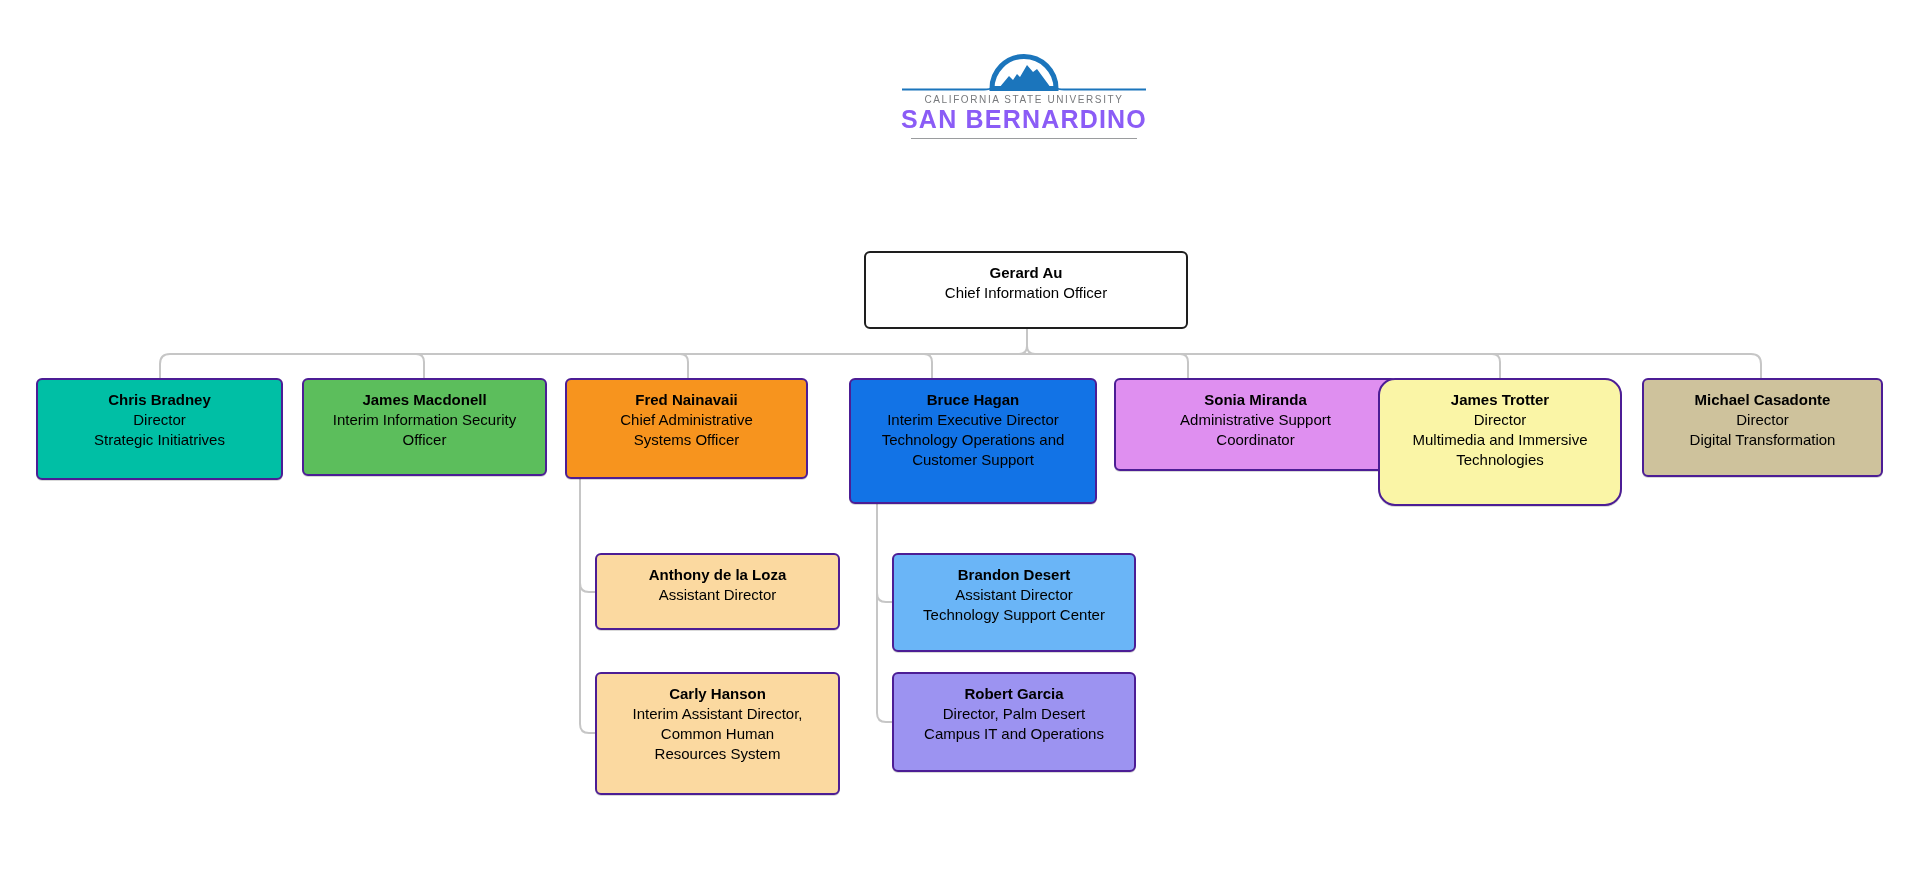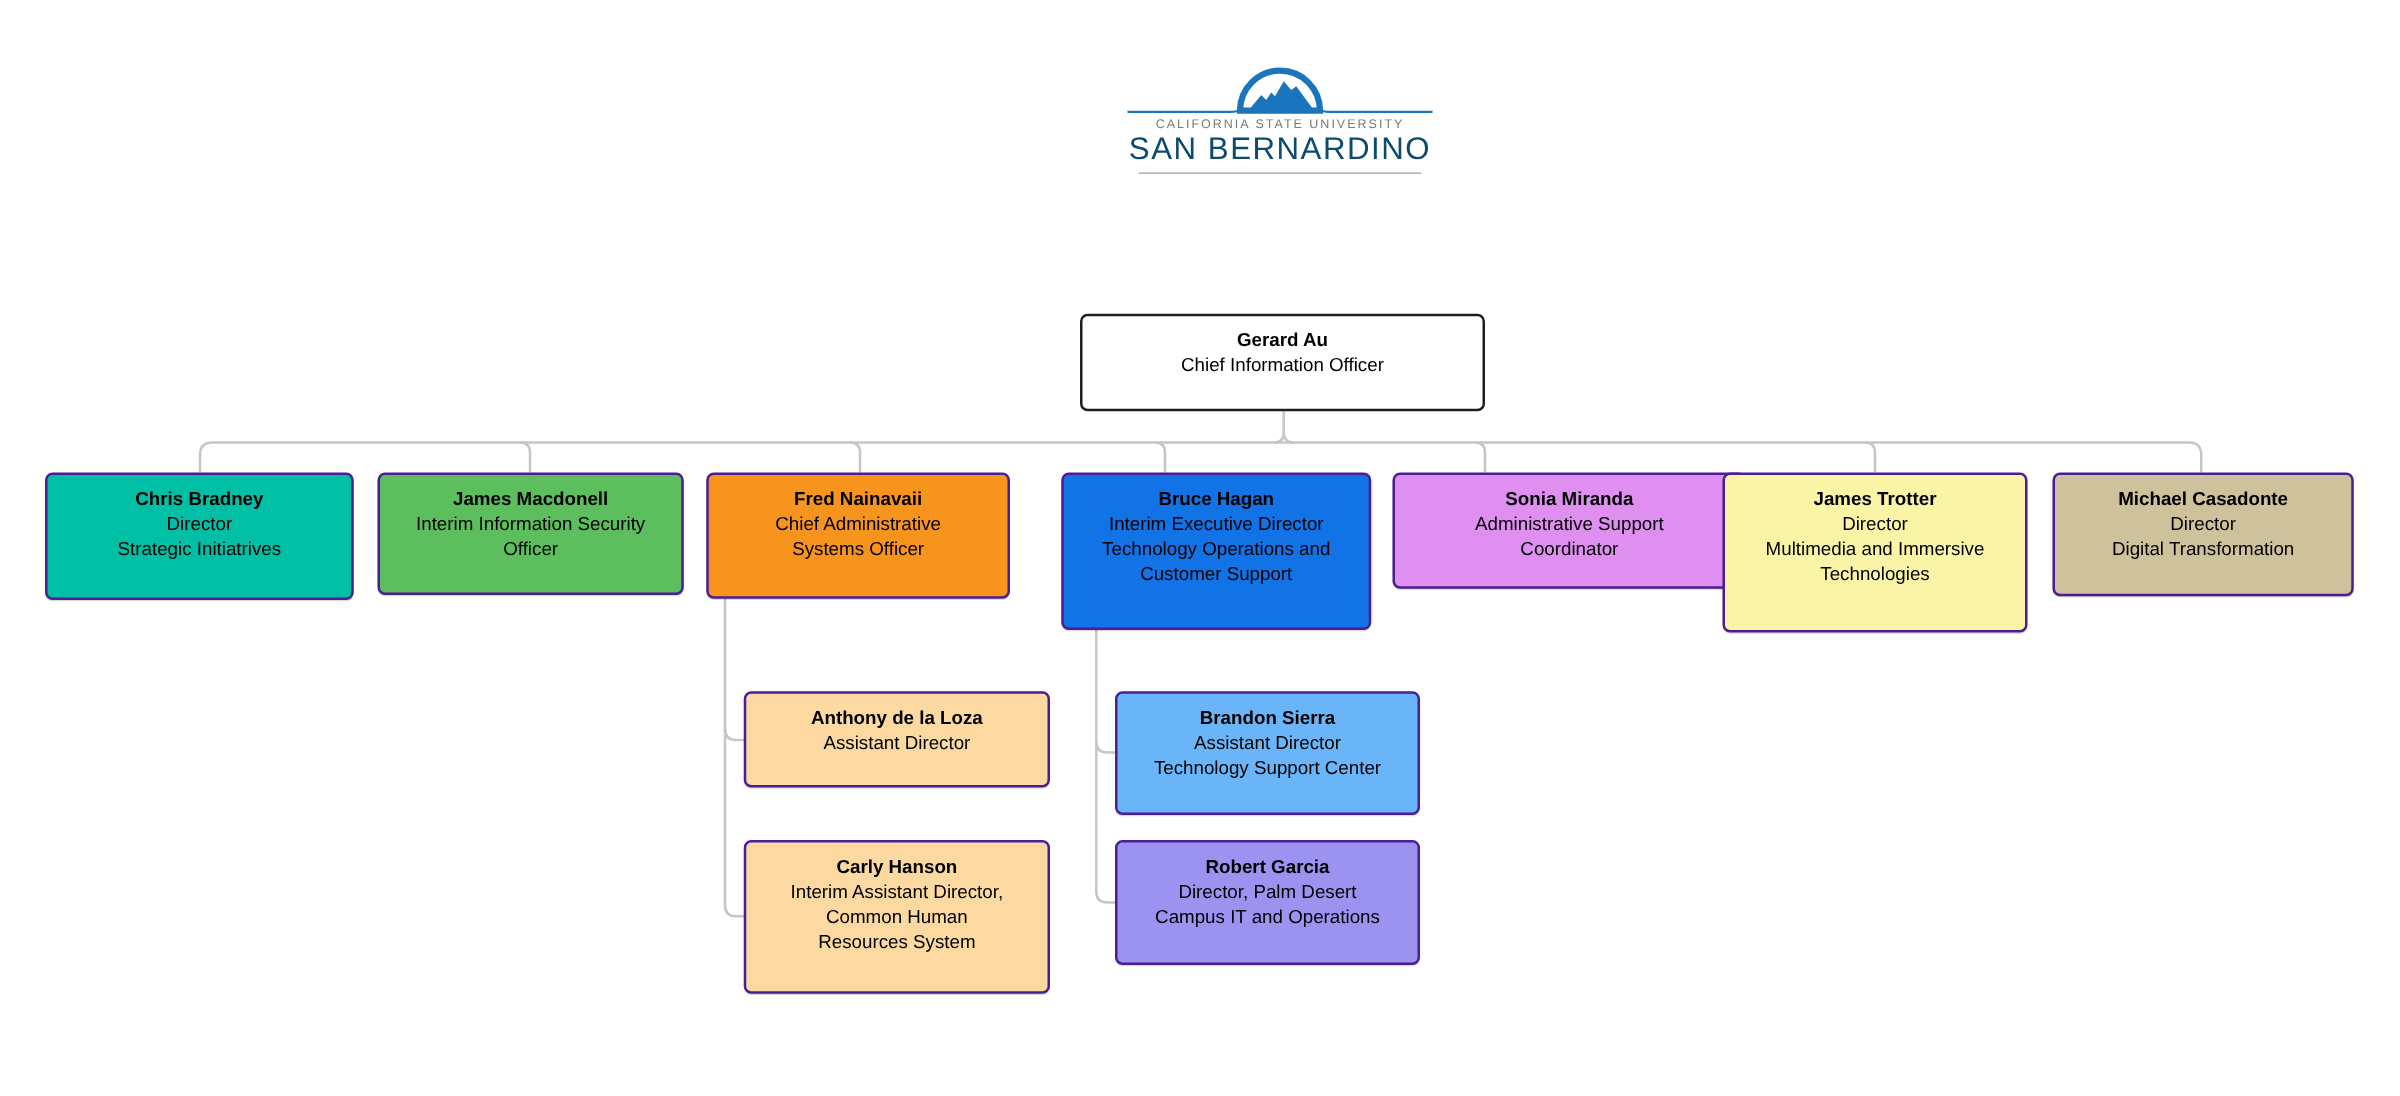--- a/index.html
+++ b/index.html
@@ -8,22 +8,22 @@
     font-family:"Liberation Sans", sans-serif;color:#000;
   }
   
   .logo{position:absolute;left:900px;top:44px;width:248px;text-align:center;}
   .logo svg{display:block;}
   .logo-univ{
     color:#77797c;font-size:10px;letter-spacing:1.6px;
     white-space:nowrap;margin-top:2px;font-weight:400;
   }
   .logo-campus{
-    color:#0c4a6e;font-size:25px;letter-spacing:1.2px;
-    white-space:nowrap;margin-top:0px;font-weight:400;
+    color:#8b5cf6;font-size:25px;letter-spacing:1.2px;
+    white-space:nowrap;margin-top:0px;font-weight:700;
   }
   .logo-divider{height:0;border-top:1.6px solid #9a9c9e;margin:4px 11px 0 11px;}
   .logo-dept{font-size:15.5px;font-weight:bold;line-height:17px;margin-top:9px;color:#111;}
   
   #connectors{position:absolute;left:0;top:0;}
   
   .node{
     position:absolute;box-sizing:border-box;
     border:2px solid #4c1d95;border-radius:6px;
     text-align:center;padding-top:10px;
@@ -98,21 +98,21 @@
       <div class="node-name">Bruce Hagan</div>
       <div class="node-line">Interim Executive Director</div>
       <div class="node-line">Technology Operations and</div>
       <div class="node-line">Customer Support</div>
     </div>
     <div class="node" style="left: 1114px; top: 378px; width: 283px; height: 93px; background: rgb(223, 143, 240);">
       <div class="node-name">Sonia Miranda</div>
       <div class="node-line">Administrative Support</div>
       <div class="node-line">Coordinator</div>
     </div>
-    <div class="node" style="left: 1378px; top: 378px; width: 244px; height: 128px; background: rgb(250, 245, 166);">
+    <div class="node" style="left: 1378px; top: 378px; width: 244px; height: 128px; background: rgb(250, 245, 166); border-radius: 17px;">
       <div class="node-name">James Trotter</div>
       <div class="node-line">Director</div>
       <div class="node-line">Multimedia and Immersive</div>
       <div class="node-line">Technologies</div>
     </div>
     <div class="node" style="left: 1642px; top: 378px; width: 241px; height: 99px; background: rgb(206, 194, 156);">
       <div class="node-name">Michael Casadonte</div>
       <div class="node-line">Director</div>
       <div class="node-line">Digital Transformation</div>
     </div>
@@ -120,21 +120,21 @@
       <div class="node-name">Anthony de la Loza</div>
       <div class="node-line">Assistant Director</div>
     </div>
     <div class="node" style="left: 595px; top: 672px; width: 245px; height: 123px; background: rgb(251, 217, 160);">
       <div class="node-name">Carly Hanson</div>
       <div class="node-line">Interim Assistant Director,</div>
       <div class="node-line">Common Human</div>
       <div class="node-line">Resources System</div>
     </div>
     <div class="node" style="left: 892px; top: 553px; width: 244px; height: 99px; background: rgb(106, 181, 247);">
-      <div class="node-name">Brandon Sierra</div>
+      <div class="node-name">Brandon Desert</div>
       <div class="node-line">Assistant Director</div>
       <div class="node-line">Technology Support Center</div>
     </div>
     <div class="node" style="left: 892px; top: 672px; width: 244px; height: 100px; background: rgb(156, 147, 241);">
       <div class="node-name">Robert Garcia</div>
       <div class="node-line">Director, Palm Desert</div>
       <div class="node-line">Campus IT and Operations</div>
     </div>
   </div>
 

